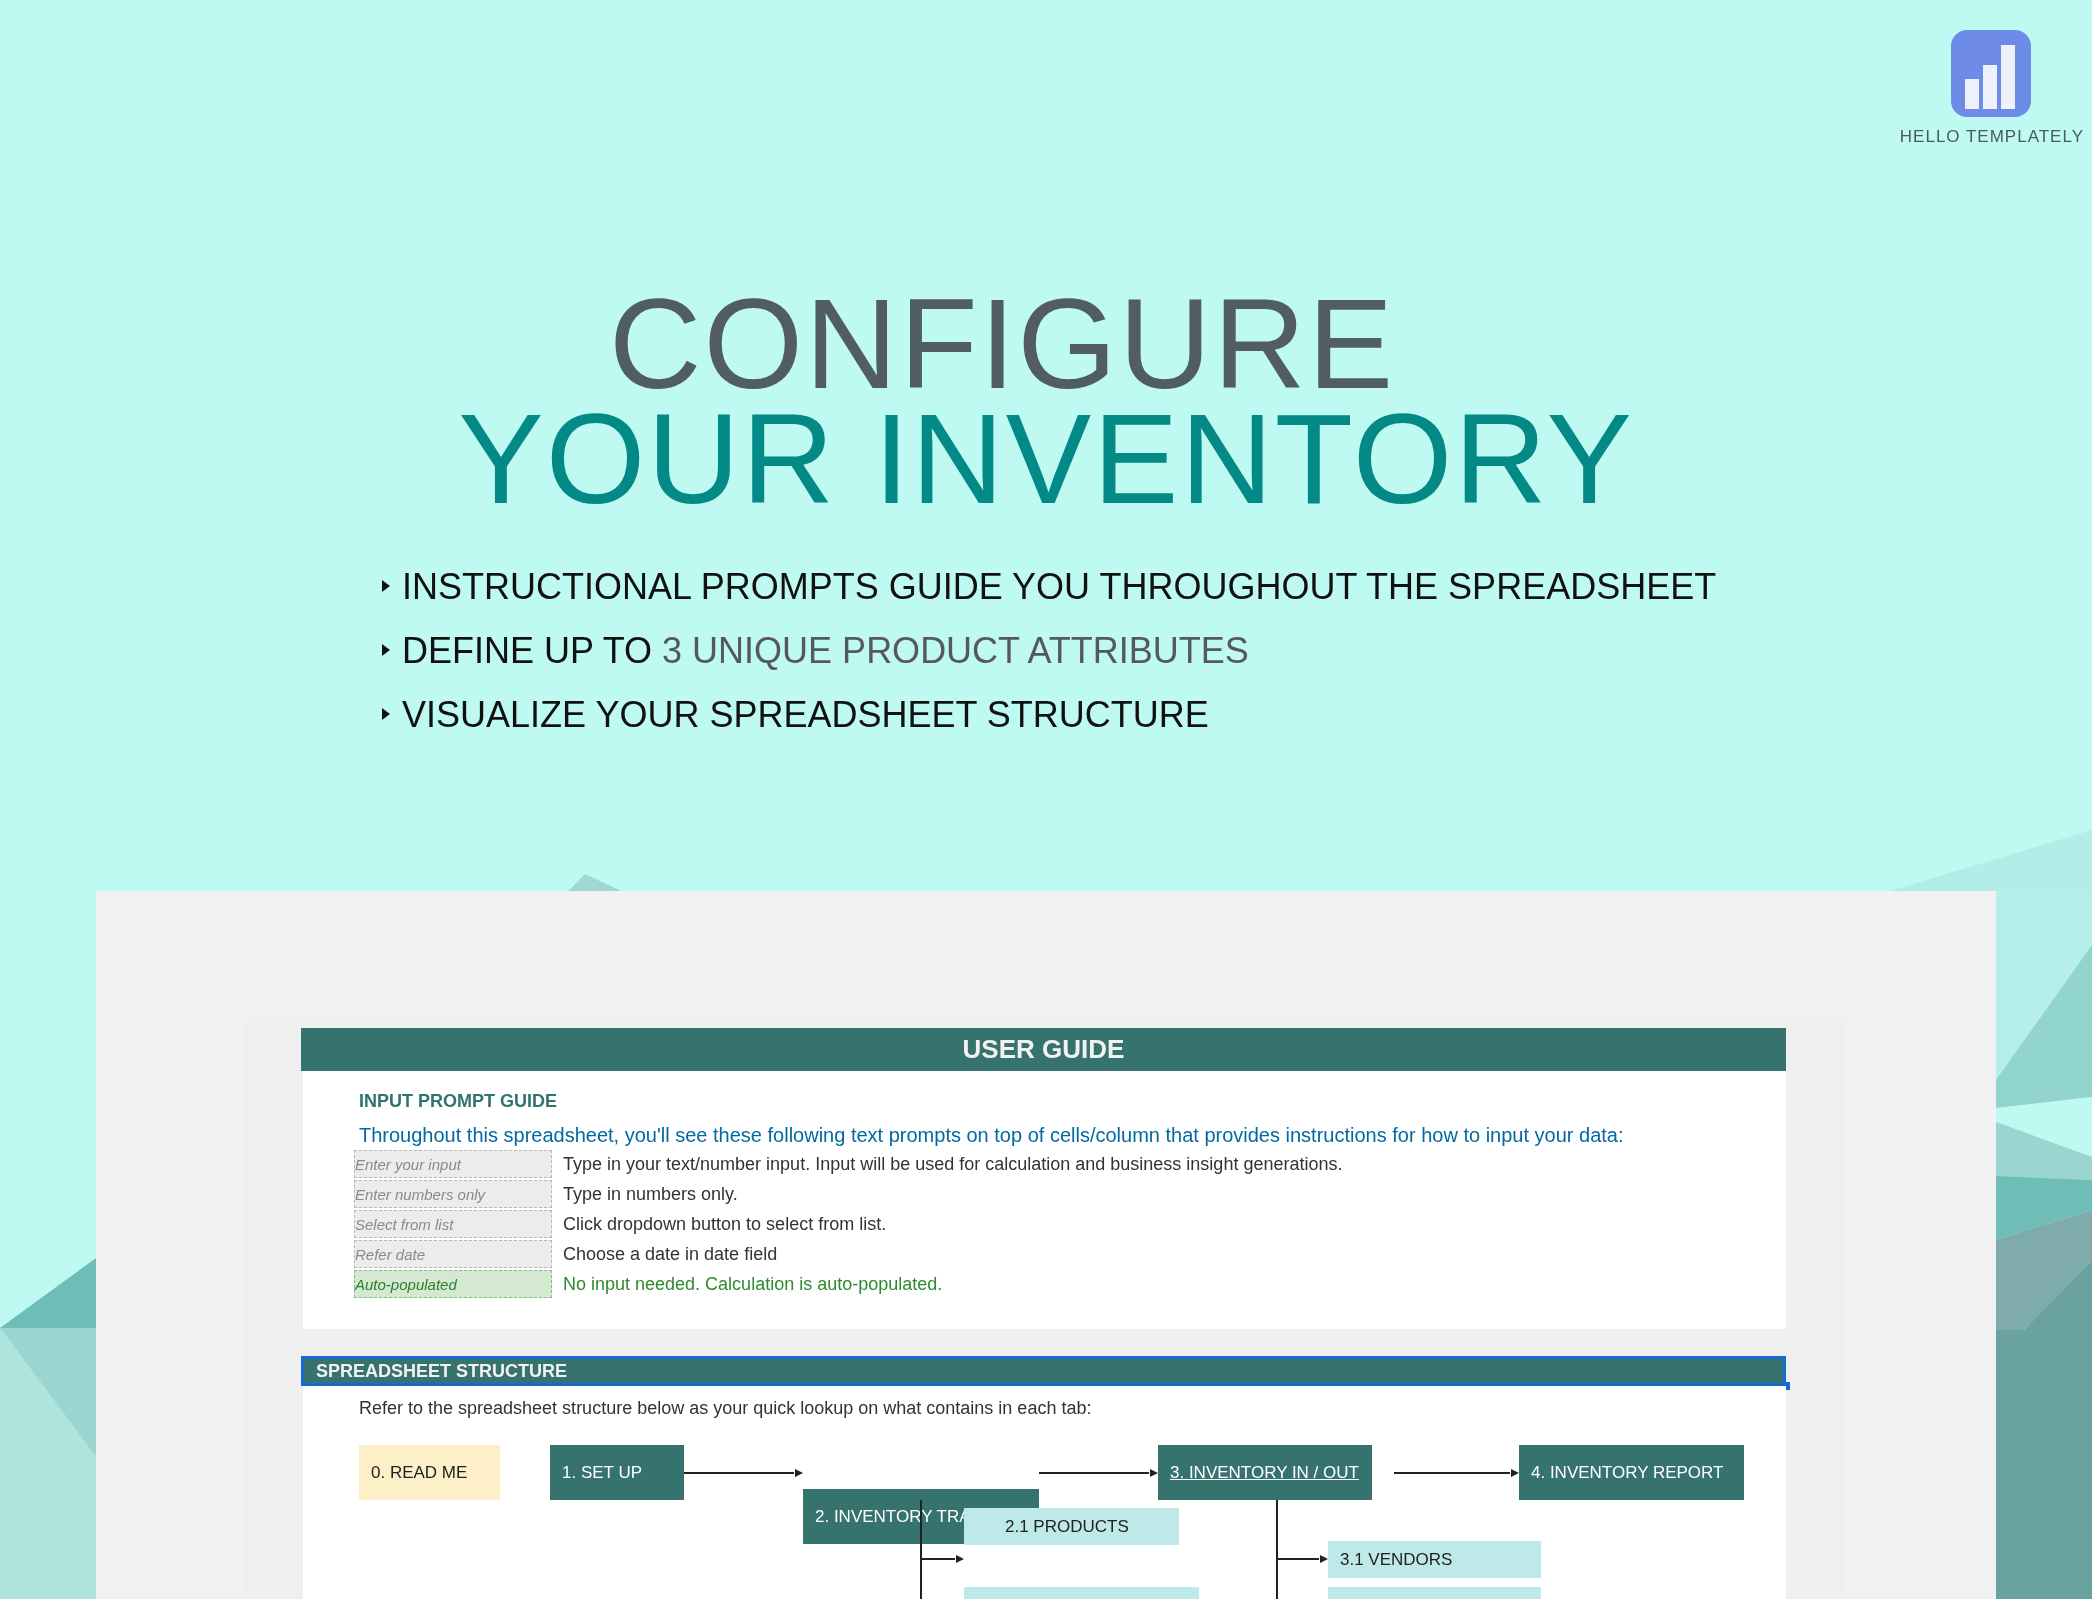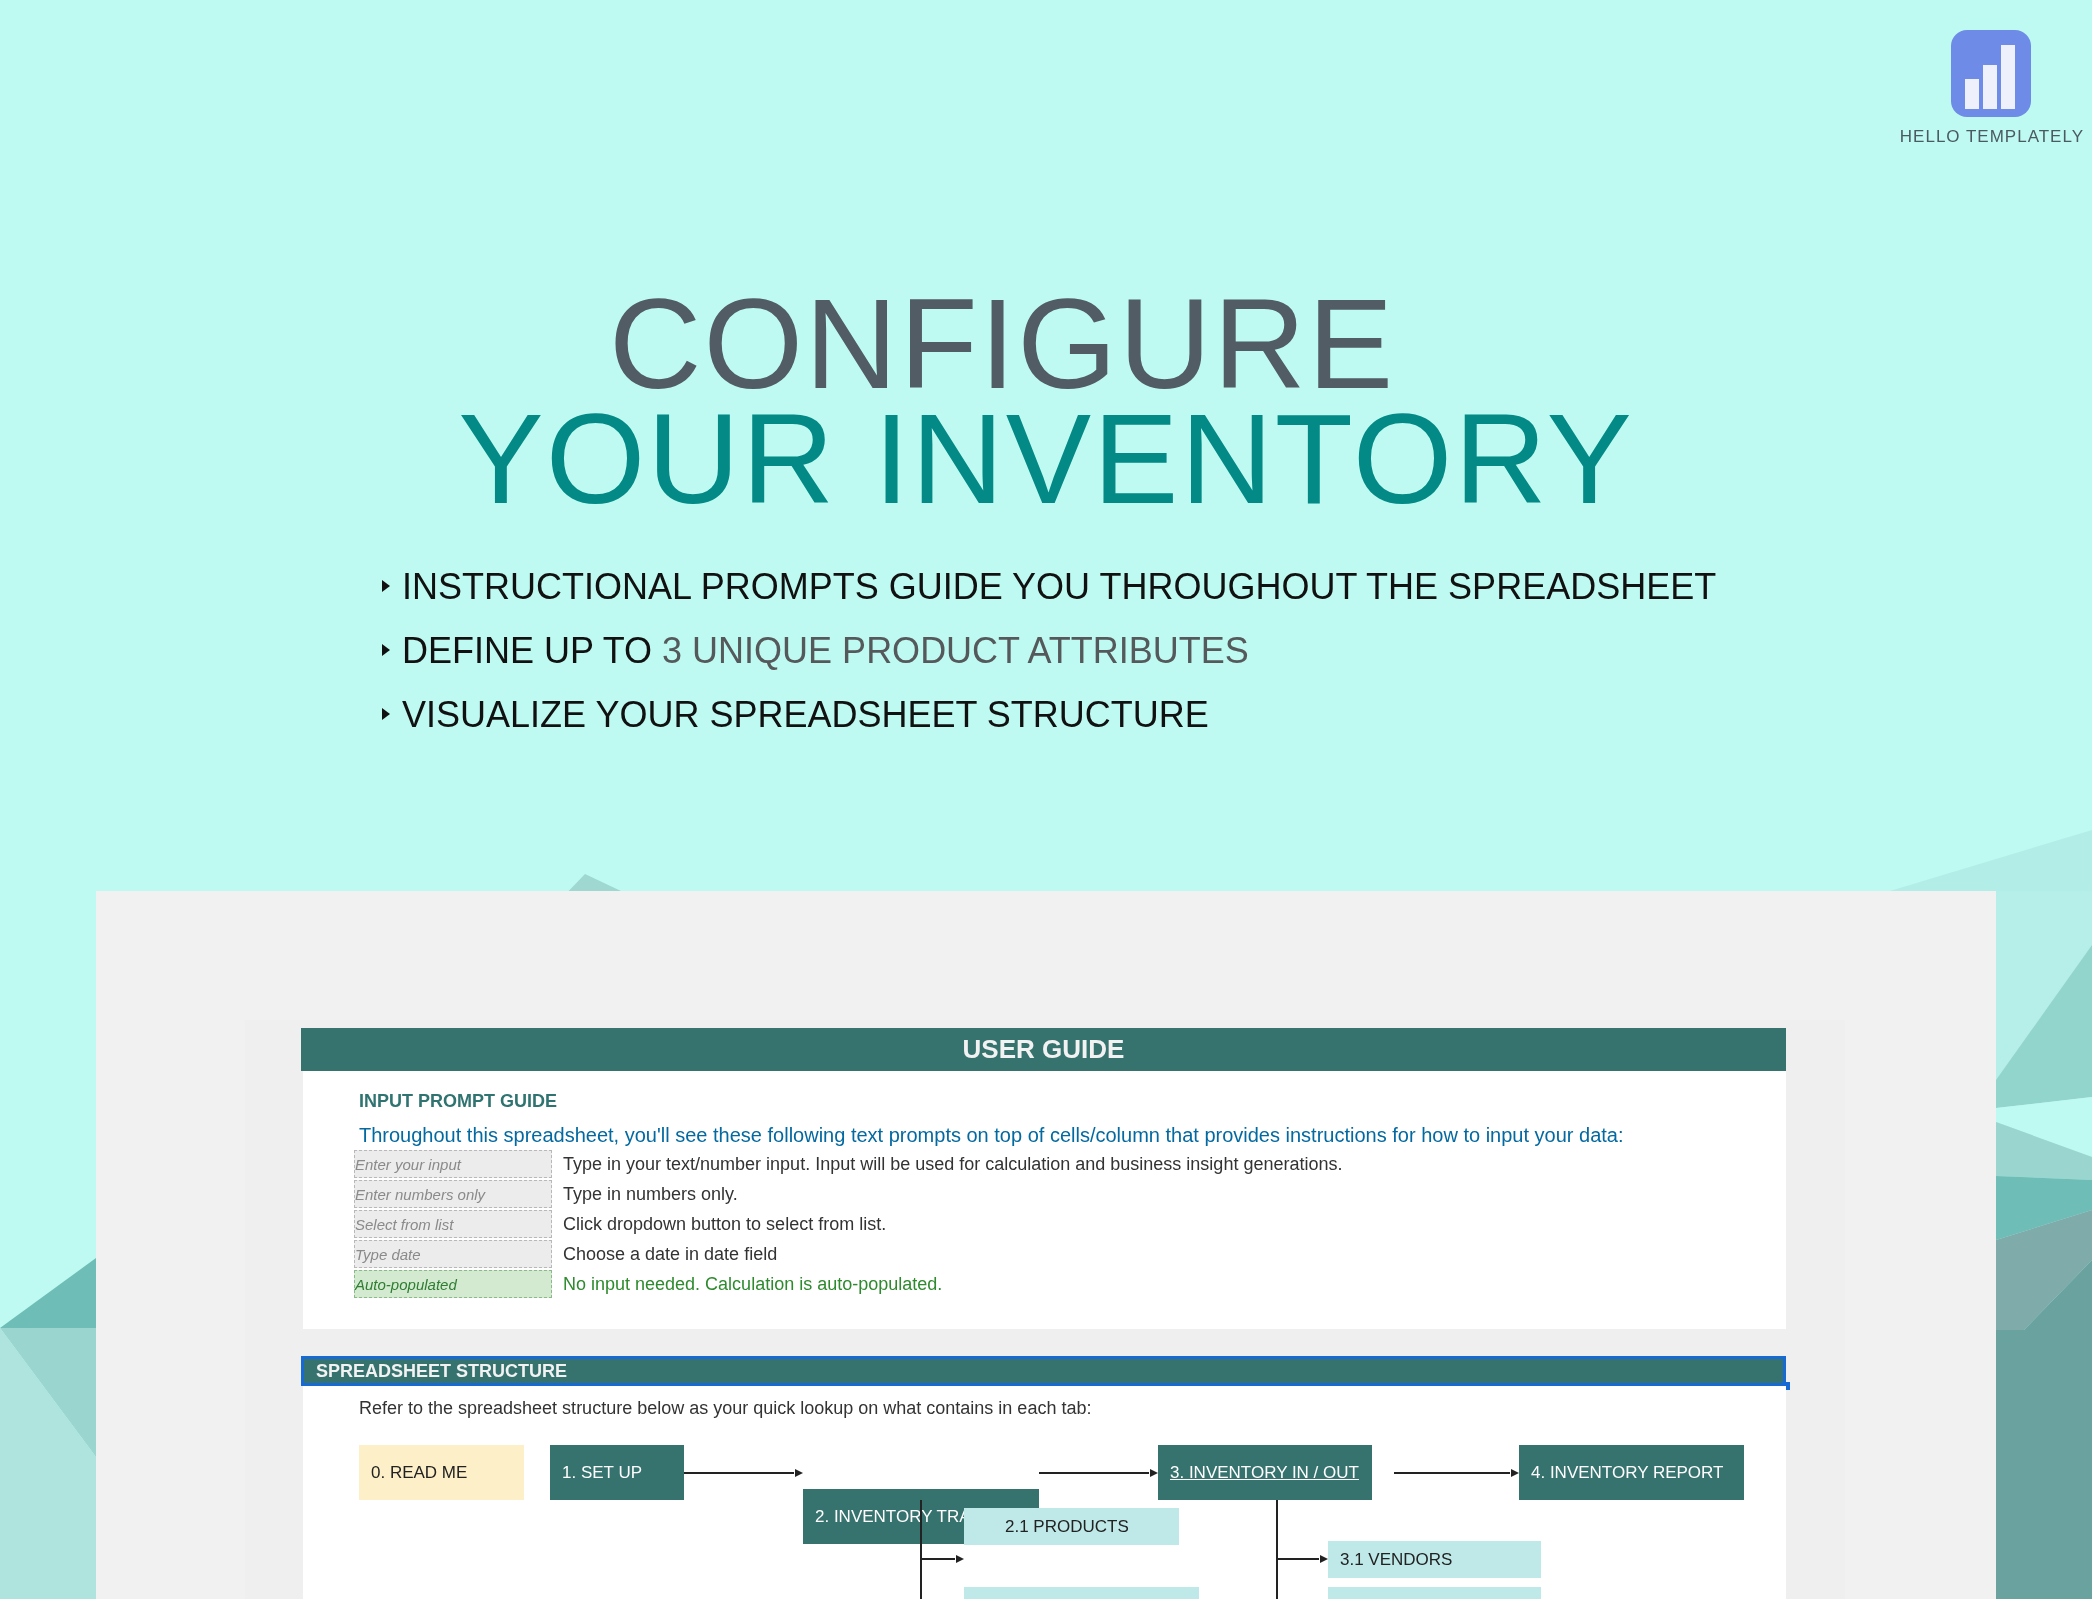--- a/index.html
+++ b/index.html
@@ -98,32 +98,32 @@
 
 <div class="abs prompt-cell" style="top:1150px;">Enter your input</div>
 <div class="abs prompt-desc" style="top:1150px;">Type in your text/number input. Input will be used for calculation and business insight generations.</div>
 
 <div class="abs prompt-cell" style="top:1180px;">Enter numbers only</div>
 <div class="abs prompt-desc" style="top:1180px;">Type in numbers only.</div>
 
 <div class="abs prompt-cell" style="top:1210px;">Select from list</div>
 <div class="abs prompt-desc" style="top:1210px;">Click dropdown button to select from list.</div>
 
-<div class="abs prompt-cell" style="top:1240px;">Type date</div>
+<div class="abs prompt-cell" style="top:1240px;">Refer date</div>
 <div class="abs prompt-desc" style="top:1240px;text-align:center;">Choose a date in date field</div>
 
 <div class="abs prompt-cell auto" style="top:1270px;">Auto-populated</div>
 <div class="abs prompt-desc auto" style="top:1270px;">No input needed. Calculation is auto-populated.</div>
 
 <div class="abs struct-bar">SPREADSHEET STRUCTURE</div>
 <div class="abs struct-handle"></div>
 <div class="abs struct-panel"></div>
 <div class="abs struct-intro">Refer to the spreadsheet structure below as your quick lookup on what contains in each tab:</div>
 
-<div class="abs box readme" style="left:359px;top:1445px;width:165px;">0. READ ME</div>
+<div class="abs box readme" style="left:359px;top:1445px;width:141px;">0. READ ME</div>
 <div class="abs box" style="left:550px;top:1445px;width:134px;">1. SET UP</div>
 <div class="abs box" style="left:803px;top:1445px;width:236px;margin-top:44px;">2. INVENTORY TRACKER</div>
 <div class="abs box" style="left:1158px;top:1445px;width:214px;text-decoration:underline;">3. INVENTORY IN / OUT</div>
 <div class="abs box" style="left:1519px;top:1445px;width:225px;">4. INVENTORY REPORT</div>
 
 <div class="abs line" style="left:684px;top:1472px;width:110px;height:2px;"></div>
 <div class="abs arrowhead" style="left:795px;top:1469px;"></div>
 <div class="abs line" style="left:1039px;top:1472px;width:110px;height:2px;"></div>
 <div class="abs arrowhead" style="left:1150px;top:1469px;"></div>
 <div class="abs line" style="left:1394px;top:1472px;width:116px;height:2px;"></div>

